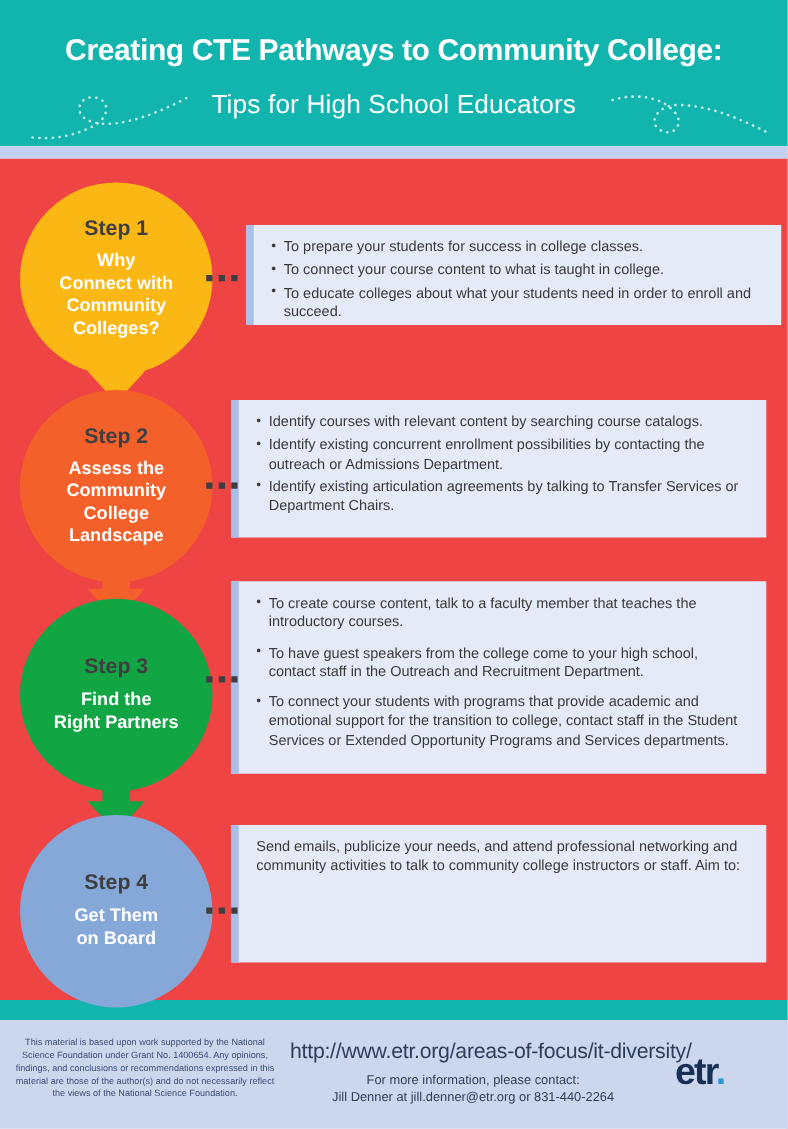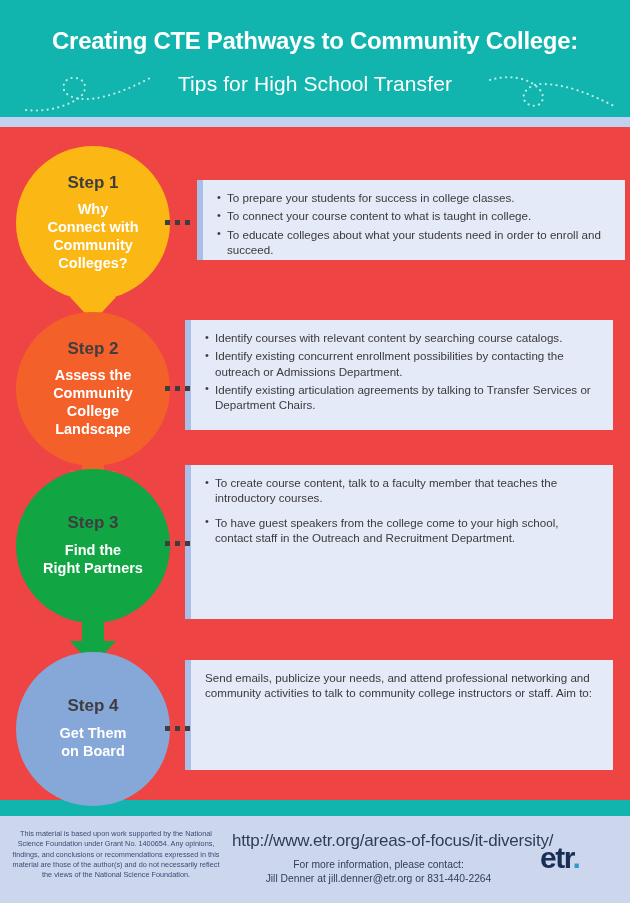--- a/index.html
+++ b/index.html
@@ -203,21 +203,21 @@
 
   <svg class="swirl" id="swirl-left" width="130" height="44" viewBox="0 0 130 44">
     <path d="M2 40 C 20 42, 38 38, 52 30 C 64 23, 64 10, 52 8 C 40 6, 34 20, 46 26 C 62 34, 92 26, 126 8" fill="none" stroke="#bdece9" stroke-width="2.1" stroke-linecap="round" stroke-dasharray="0.2 5.2"></path>
   </svg>
 
   <svg class="swirl" id="swirl-right" width="130" height="44" viewBox="0 0 130 44">
     <path d="M4 10 C 24 4, 44 8, 54 20 C 62 30, 52 40, 42 34 C 32 28, 40 14, 56 14 C 80 14, 104 24, 128 36" fill="none" stroke="#bdece9" stroke-width="2.1" stroke-linecap="round" stroke-dasharray="0.2 5.2"></path>
   </svg>
 
   <div id="header-title">Creating CTE Pathways to Community College:</div>
-  <div id="header-subtitle">Tips for High School Transfer</div>
+  <div id="header-subtitle">Tips for High School Educators</div>
 </div>
 <div id="header-divider"></div>
 
 <div id="main">
 
   <div class="step-row">
 
     <svg class="arrow" style="top: 142px; height: 54px;" viewBox="0 0 48 54">
       <polygon points="13,0 35,0 35,28 47,28 24,53 1,28 13,28" fill="#fbb713"></polygon>
     </svg>
@@ -273,36 +273,37 @@
       </ul>
     </div>
   </div>
 
   <div class="step-row">
 
     <svg class="arrow" style="top: 486px; height: 54px;" viewBox="0 0 48 54">
       <polygon points="13,0 35,0 35,28 47,28 24,53 1,28 13,28" fill="#11a544"></polygon>
     </svg>
 
-    <div class="circle" style="left:16px; top:342px; width:154px; height:154px; background:#11a544;">
+    <div class="circle" style="left:16px; top:352px; width:154px; height:154px; background:#11a544;">
       <div class="step-no">Step 3</div>
       <div class="step-sub">Find the
 Right Partners</div>
     </div>
 
     <div class="dots" style="left:165px; top:414px;">
       <i></i>
         <i></i>
         <i></i>
     </div>
 
     <div class="panel" style="left:185px; top:338px; width:428px; height:154px;">
       <ul class="spaced">
         <li>To create course content, talk to a faculty member that teaches the introductory courses.</li>
         <li>To have guest speakers from the college come to your high school, contact staff in the Outreach and Recruitment Department.</li>
+        <li>To connect your students with programs that provide academic and emotional support for the transition to college, contact staff  in the Student Services or Extended Opportunity Programs and Services departments.</li>
       </ul>
     </div>
   </div>
 
   <div class="step-row">
 
     <div class="circle" style="left:16px; top:525px; width:154px; height:154px; background:#85a8d8;">
       <div class="step-no">Step 4</div>
       <div class="step-sub">Get Them
 on Board</div>

